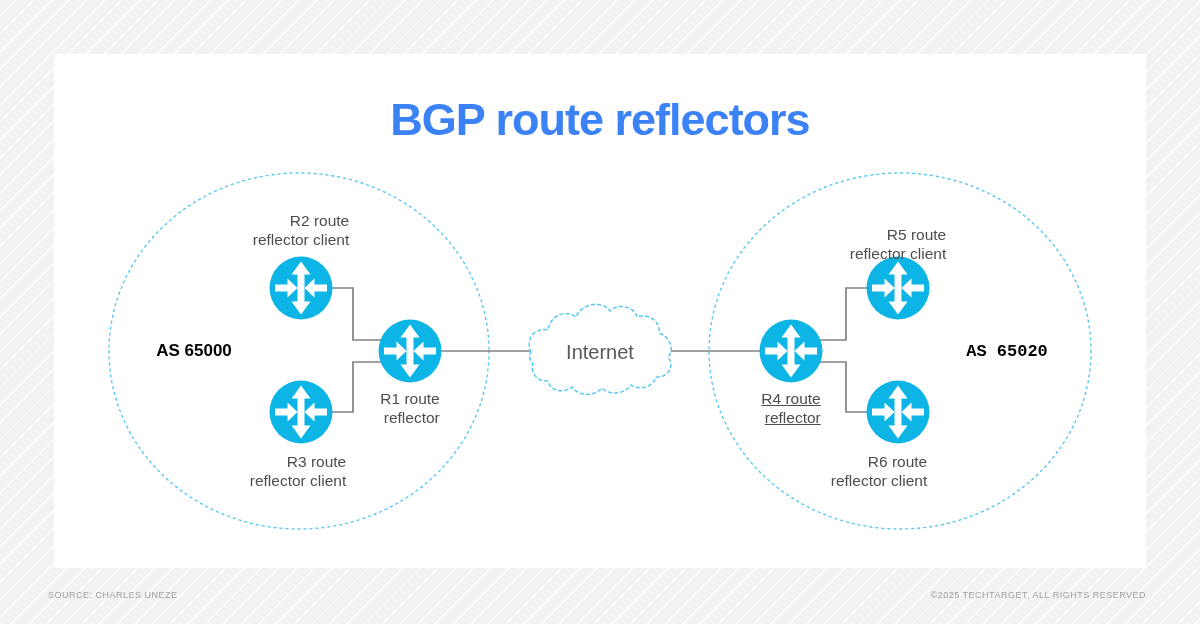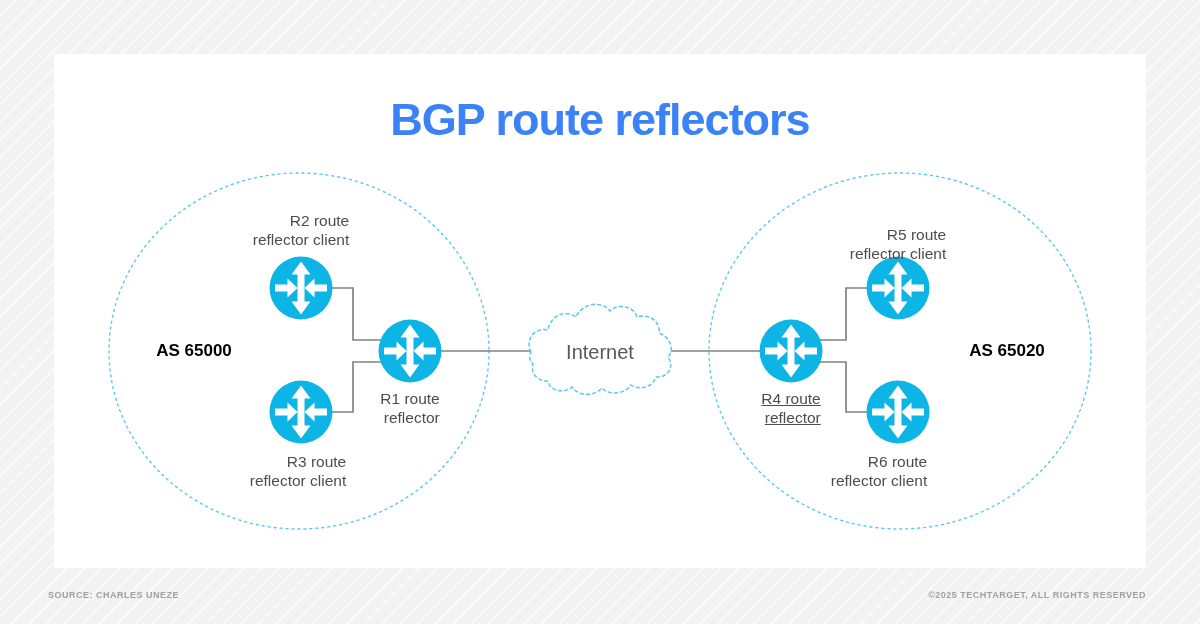--- a/index.html
+++ b/index.html
@@ -56,21 +56,21 @@
     position: absolute;
     transform: translate(-50%, -50%);
     font-size: 20px;
     color: #58585a;
     white-space: nowrap;
   }
   .footer-text {
     position: absolute;
     top: 590px;
     font-size: 9px;
-    font-weight: bold;
+    font-weight: normal;
     letter-spacing: 0.5px;
     color: #a1a1a3;
     white-space: nowrap;
   }
   .footer-source { left: 48px; }
   .footer-copyright { right: 54px; }
 </style>
 </head>
 <body>
 
@@ -144,17 +144,17 @@
 <div class="node-label" style="left:898px; top:225px;">
   <div>R5 route</div>
   <div>reflector client</div>
 </div>
 <div class="node-label" style="left:848px; top:452px;margin-left:31px;">
   <div>R6 route</div>
   <div>reflector client</div>
 </div>
 
 <div class="as-label" style="left:194px; top:351px;">AS 65000</div>
-<div class="as-label" style="left:1007px; top:351px;">AS 65020</div>
+<div class="as-label" style="left:1007px; top:351px;font-family:Liberation Mono, monospace;">AS 65020</div>
 <div class="internet-label" style="left:600px; top:352px;">Internet</div>
 
 <div class="footer-text footer-source">SOURCE: CHARLES UNEZE</div>
 <div class="footer-text footer-copyright">©2025 TECHTARGET, ALL RIGHTS RESERVED</div>
 
 </body></html>

